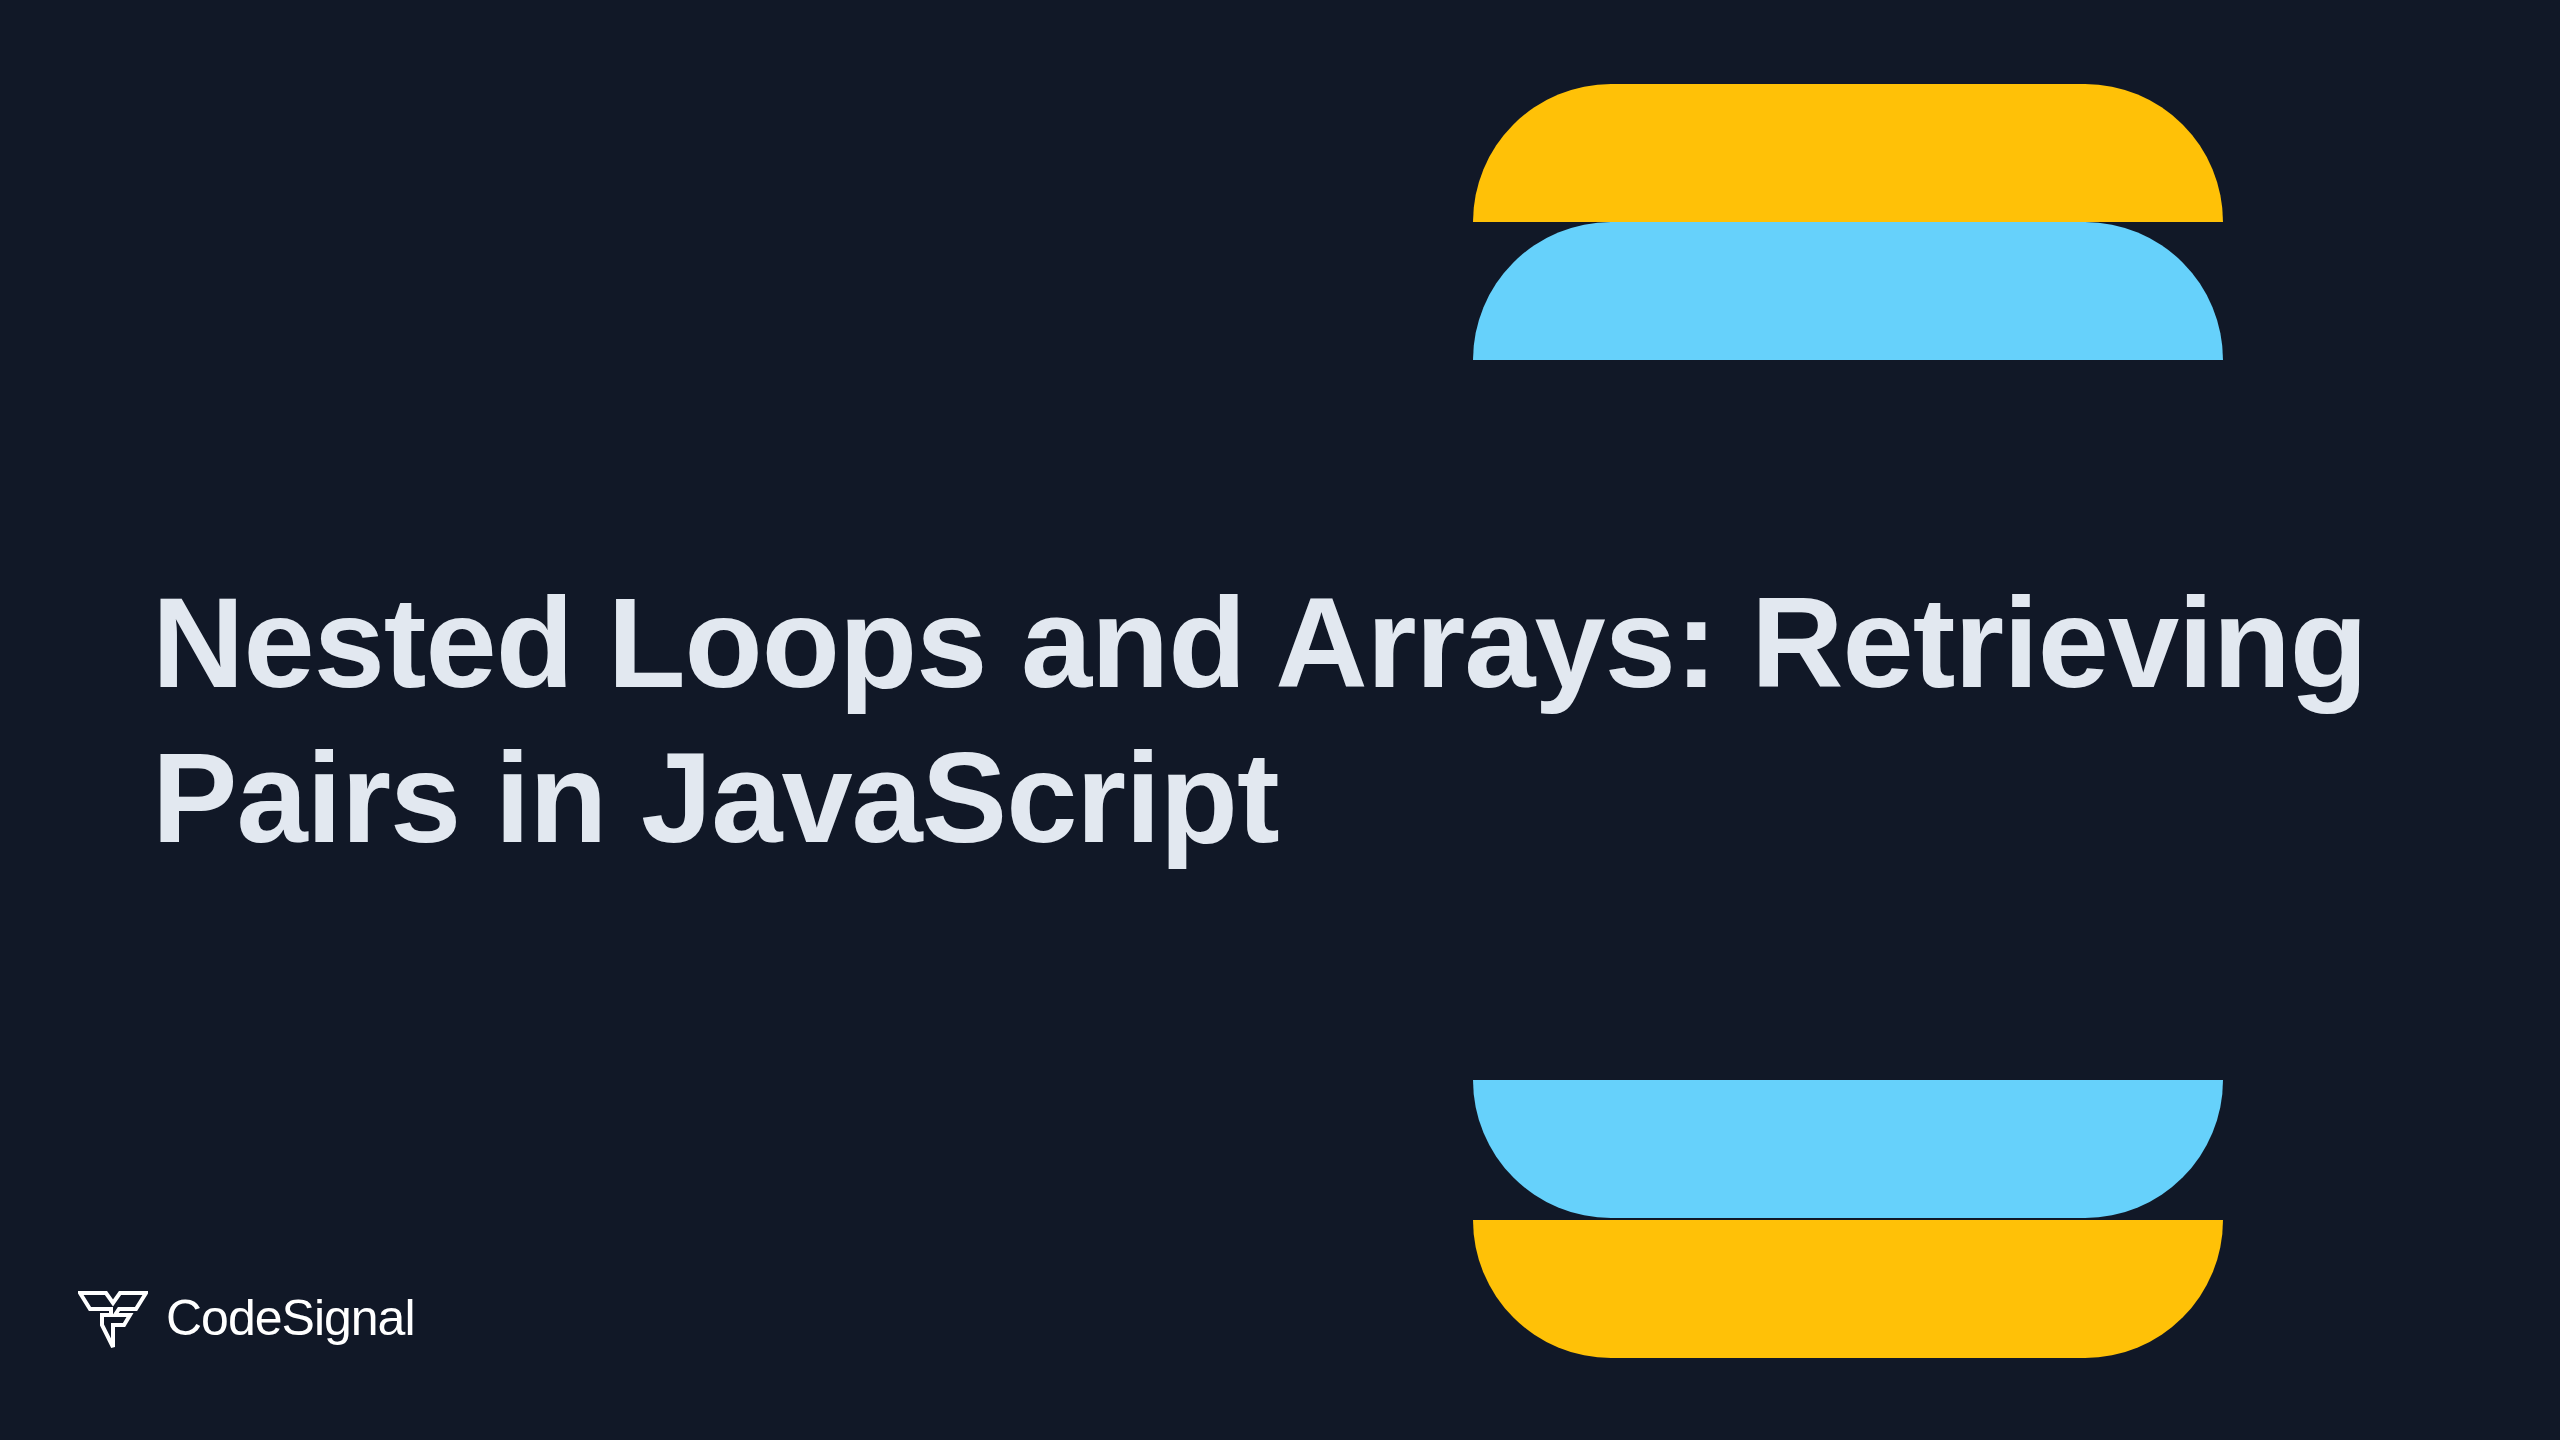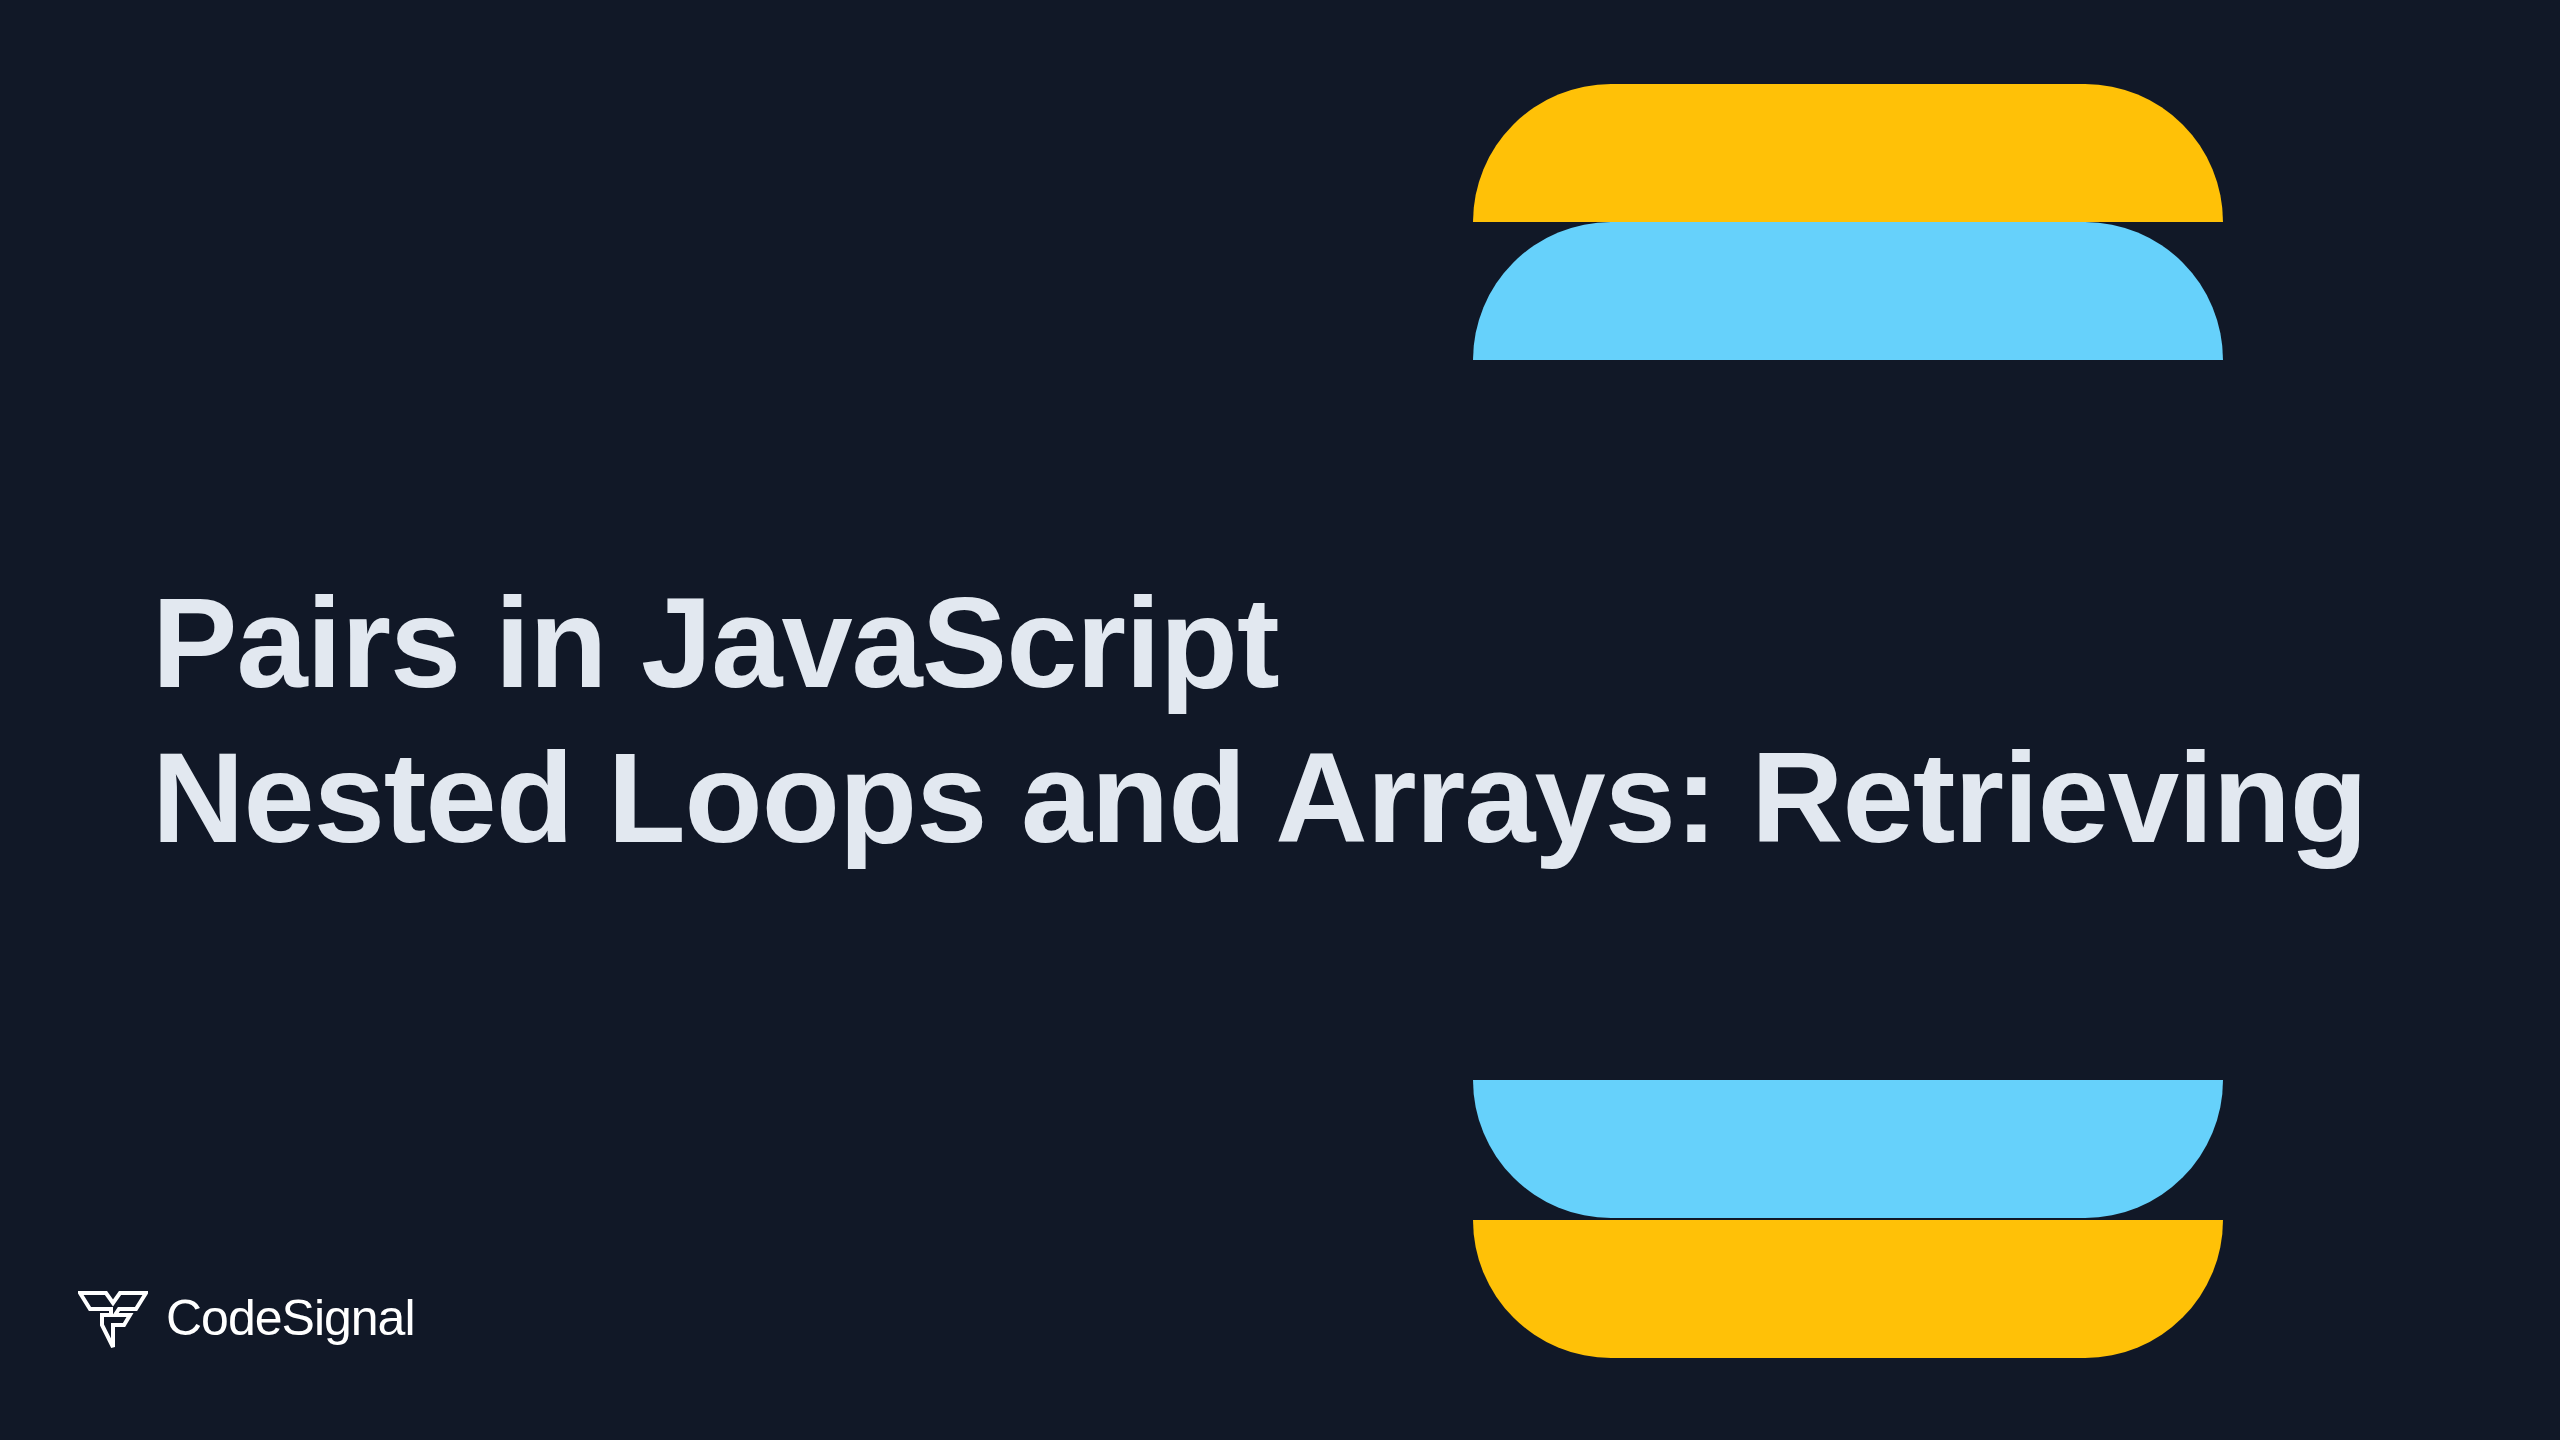--- a/index.html
+++ b/index.html
@@ -91,22 +91,22 @@
 <body>
 
 <div class="slide">
 
   <div class="deco deco-top">
     <div class="dome dome-up fill-yellow d1"></div>
     <div class="dome dome-up fill-blue d2"></div>
   </div>
 
   <h1 class="title">
+    <span style="display: block;">Nested Loops and Arrays: Retrieving</span>
     <span style="display: block;">Pairs in JavaScript</span>
-    <span style="display: block;">Nested Loops and Arrays: Retrieving</span>
   </h1>
 
   <div class="deco deco-bottom">
     <div class="dome dome-down fill-blue d1"></div>
     <div class="dome dome-down fill-yellow d2"></div>
   </div>
 
   <div class="logo">
     <span>
       <svg class="logo-mark" viewBox="0 0 70 62" fill="none" aria-hidden="true">

